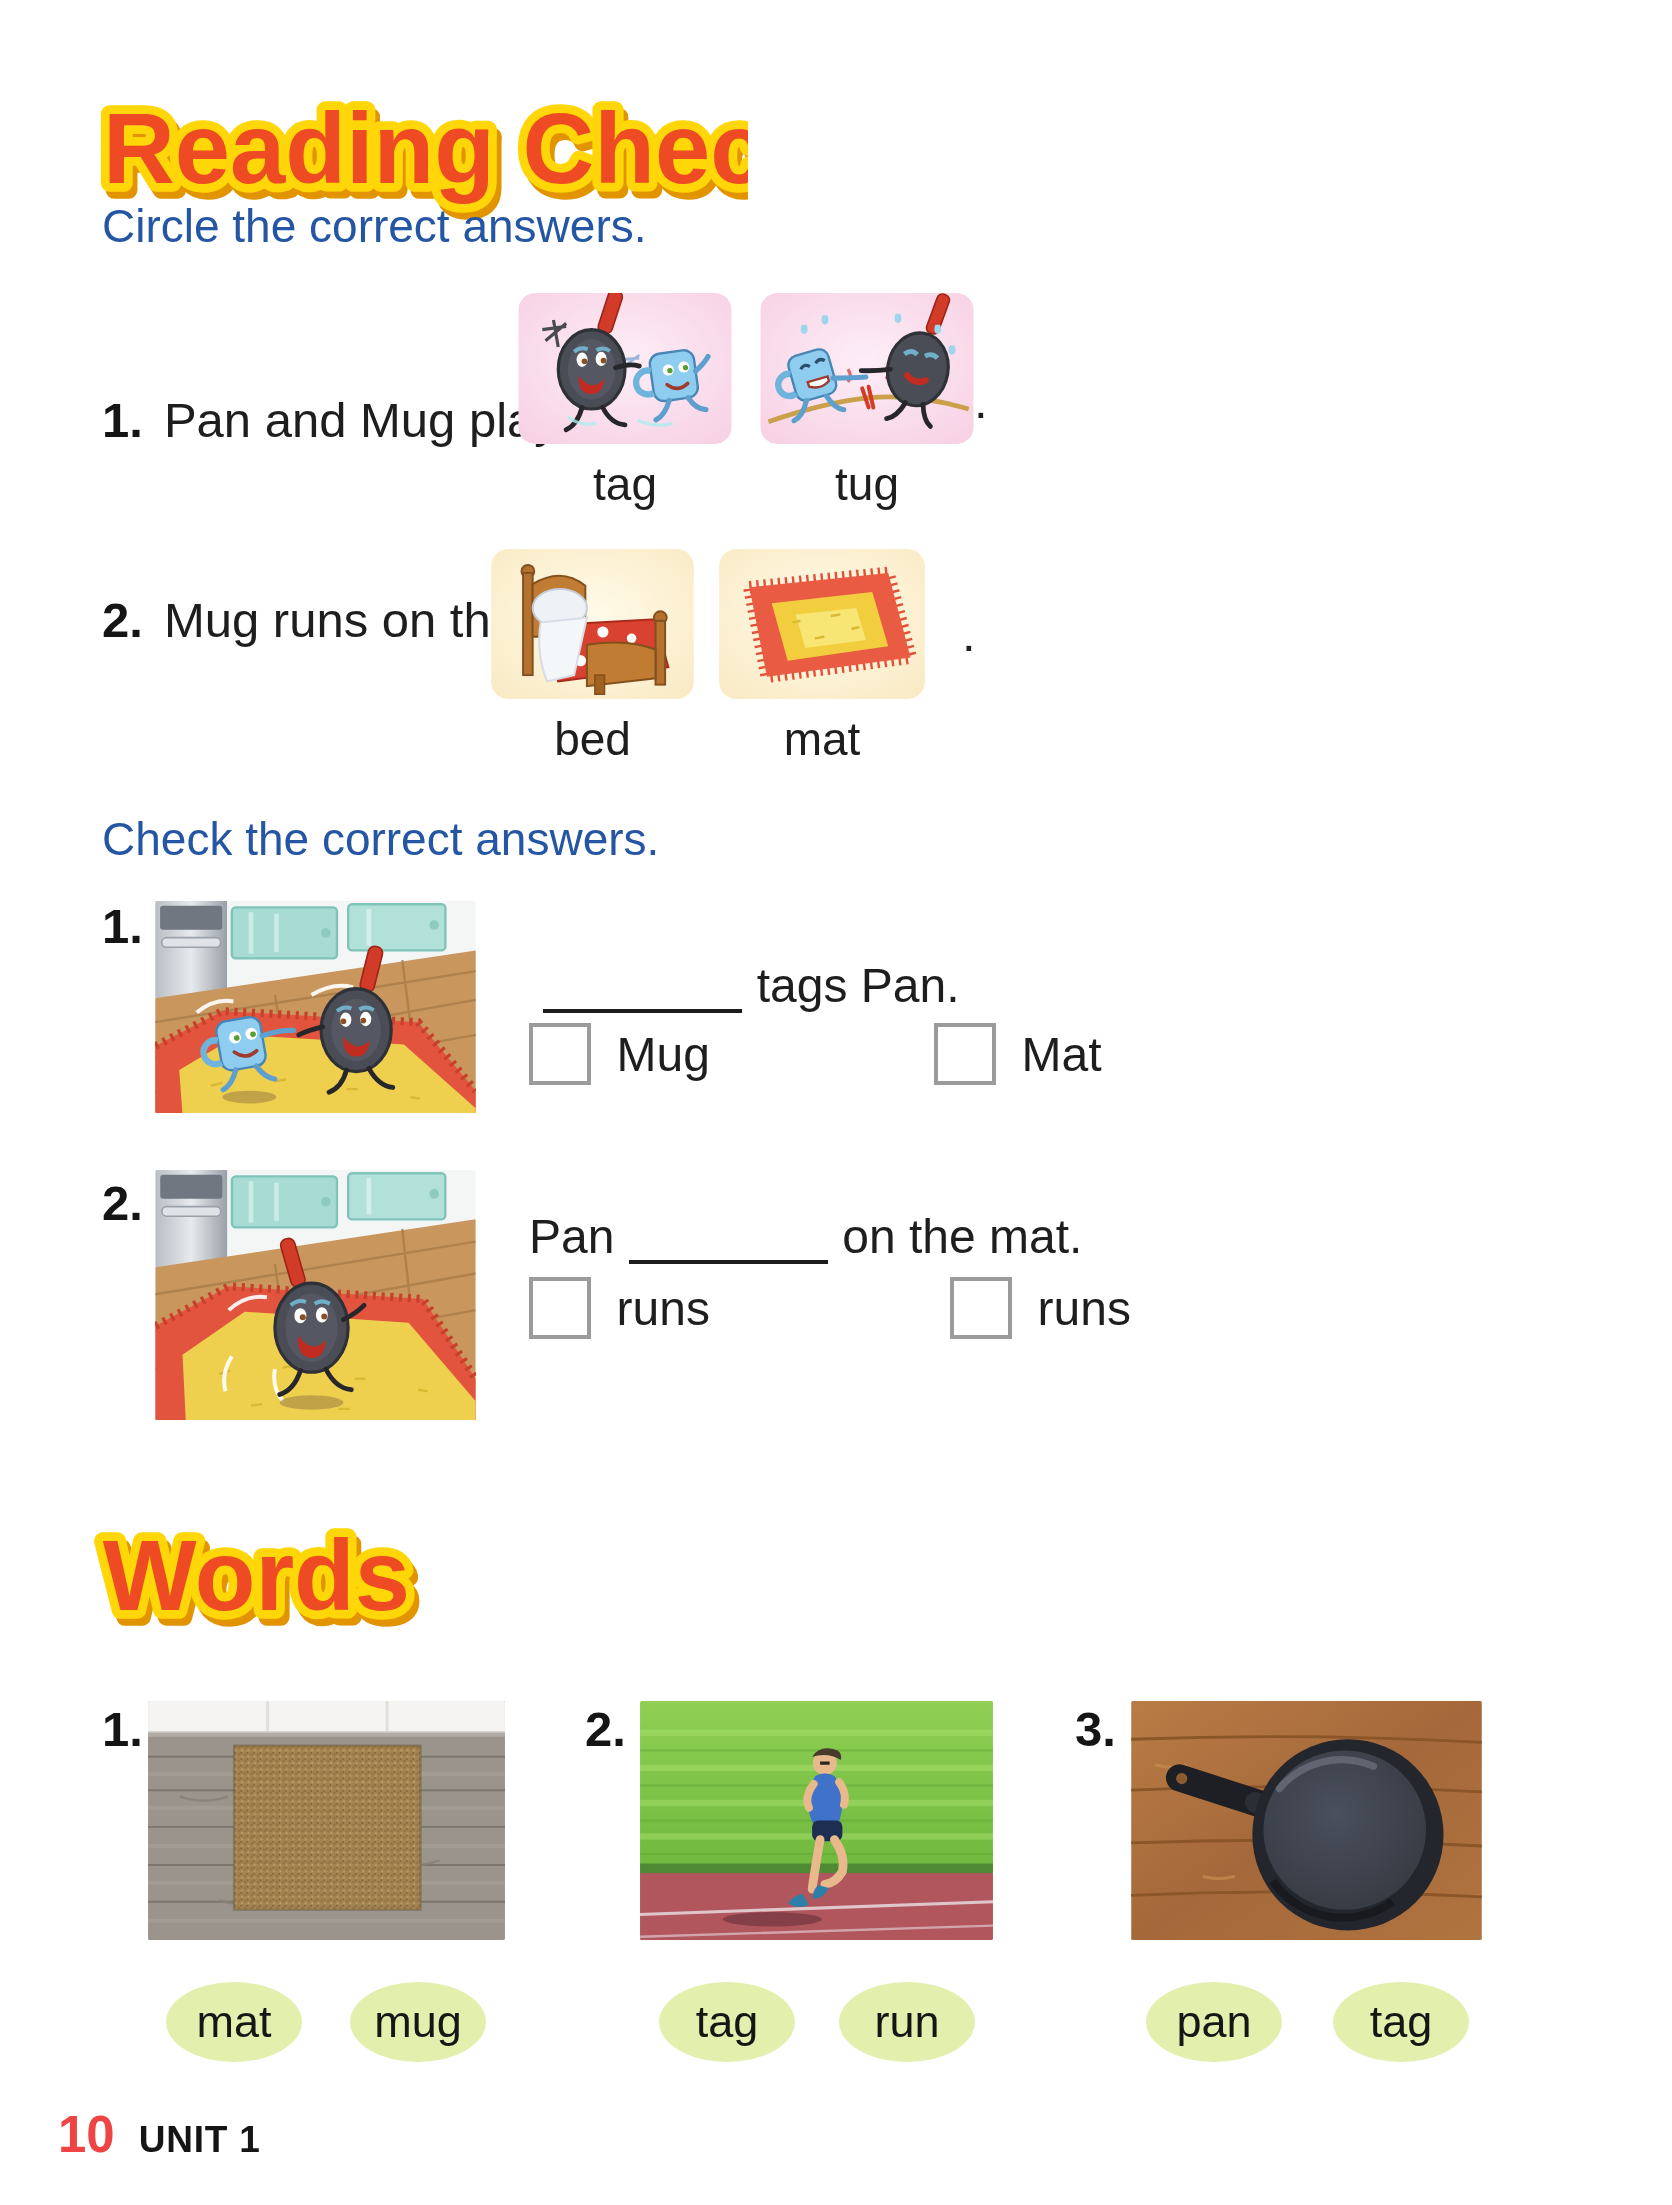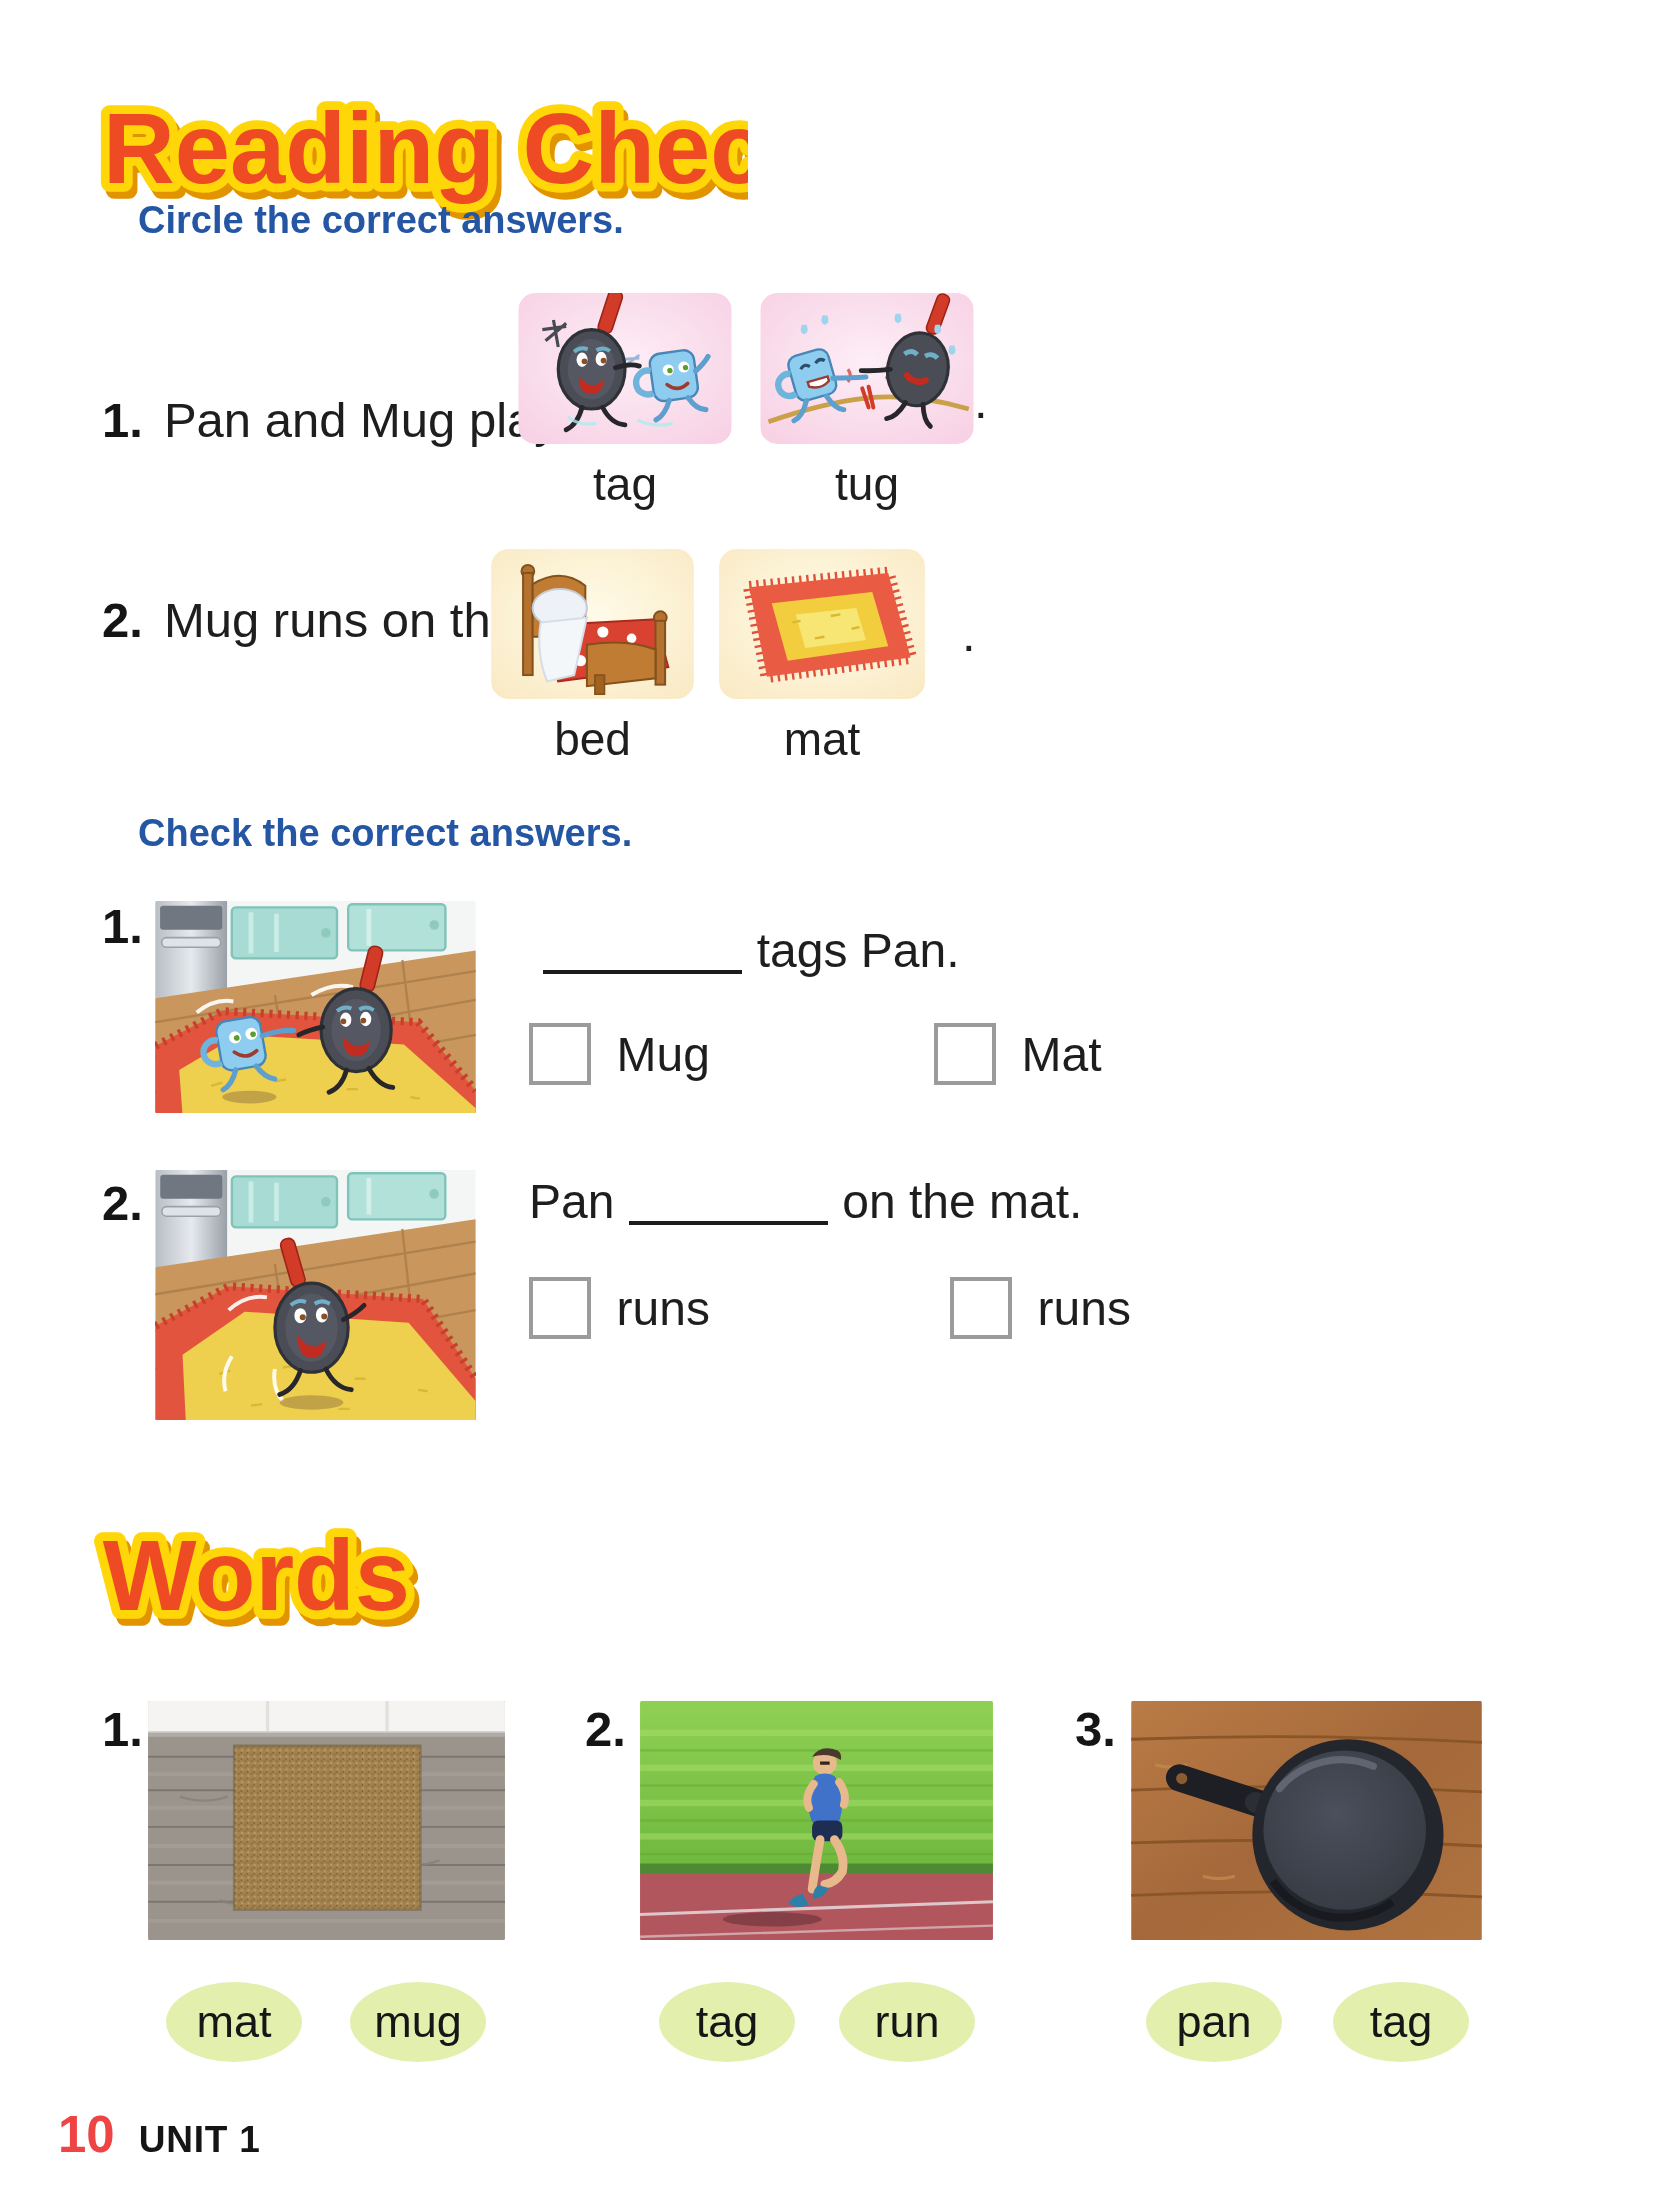--- a/index.html
+++ b/index.html
@@ -3,29 +3,29 @@
 <meta charset="utf-8">
 <style>
   html,body{margin:0;padding:0;background:#ffffff;}
   #page{position:relative;width:1673px;height:2205px;background:#ffffff;overflow:hidden;
         font-family:"Liberation Sans","DejaVu Sans",sans-serif;color:#1e1e1e;}
   .abs{position:absolute;}
   .bubble-shadow{fill:#e29400;stroke:#e29400;stroke-width:22;paint-order:stroke;stroke-linejoin:round;
         font-family:"Liberation Sans",sans-serif;font-weight:700;font-size:125px;}
   .bubble-main{fill:#ee4a23;stroke:#ffd608;stroke-width:22;paint-order:stroke;stroke-linejoin:round;
         font-family:"Liberation Sans",sans-serif;font-weight:700;font-size:125px;}
-  .blue-head{font-size:38px;font-weight:700;color:#2456a4;margin-left:36px;}
+  .blue-head{font-size:46px;font-weight:400;color:#2456a4;}
   .item-line{display:flex;align-items:baseline;gap:21px;font-size:49px;}
   .num{font-weight:700;font-size:49px;color:#151515;}
   .prompt{font-size:49px;color:#1e1e1e;}
   .option-fig{display:flex;flex-direction:column;align-items:center;cursor:pointer;}
   .option-img{border-radius:17.5px;overflow:hidden;display:block;}
   .caption{font-size:46px;color:#1e1e1e;margin-top:12.8px;}
   .period{font-size:49px;color:#1e1e1e;}
-  .sentence{display:flex;align-items:center;gap:14.4px;font-size:48px;}
+  .sentence{display:flex;align-items:flex-end;gap:14.4px;font-size:48px;margin-top:35px;}
   .blank{display:inline-block;width:199px;height:43px;border-bottom:4px solid #1c1c1c;}
   .choice{display:flex;align-items:center;gap:25.5px;}
   .checkbox{display:inline-block;width:54px;height:54px;border:4px solid #9b9b9b;background:#ffffff;cursor:pointer;}
   .choice-label{font-size:48px;color:#1e1e1e;}
   .oval{display:flex;align-items:center;justify-content:center;width:136px;height:80px;
         border-radius:50%;background:#e2efad;font-size:45px;color:#161616;cursor:pointer;}
   .photo{display:block;border-radius:1.6px;}
   .footer{display:flex;align-items:baseline;gap:24px;}
   .page-num{font-size:51px;font-weight:700;color:#ef4444;}
   .unit-label{font-size:37px;font-weight:700;color:#151515;letter-spacing:0.8px;}

